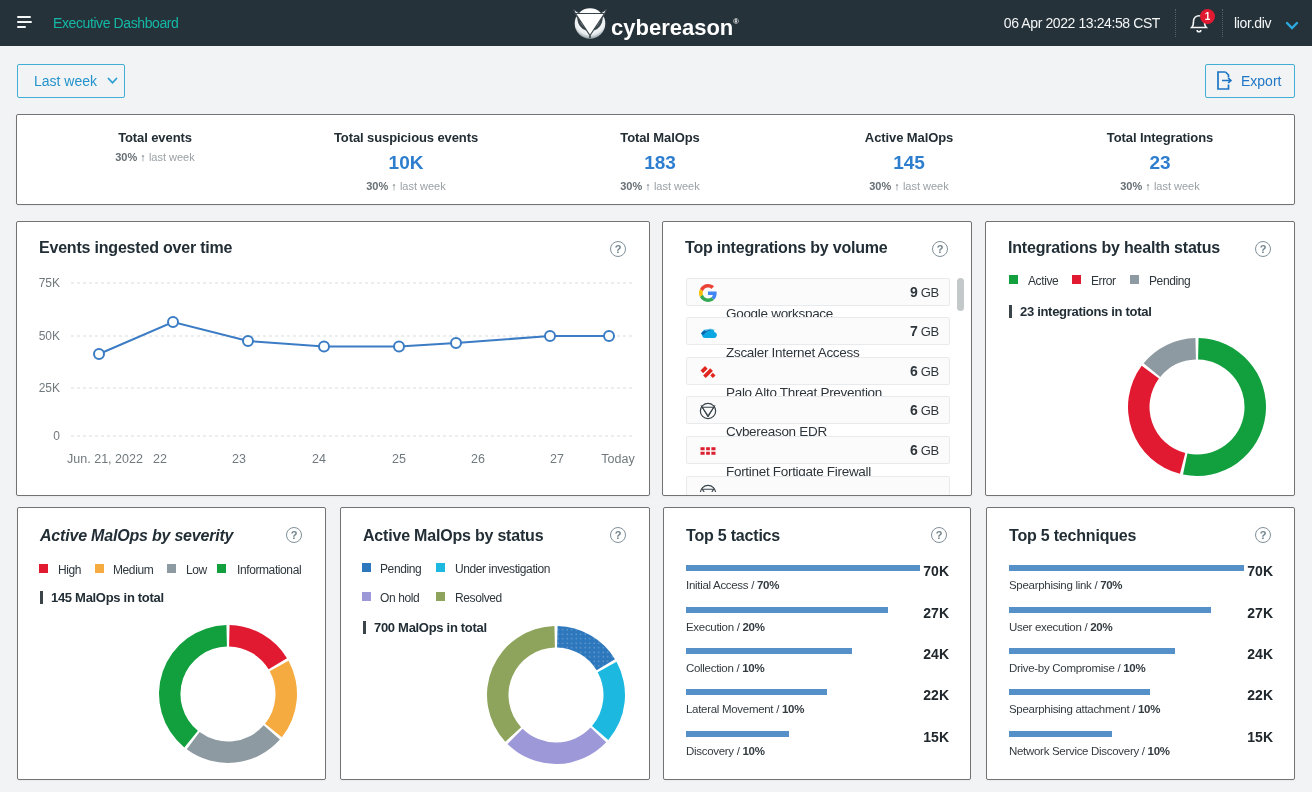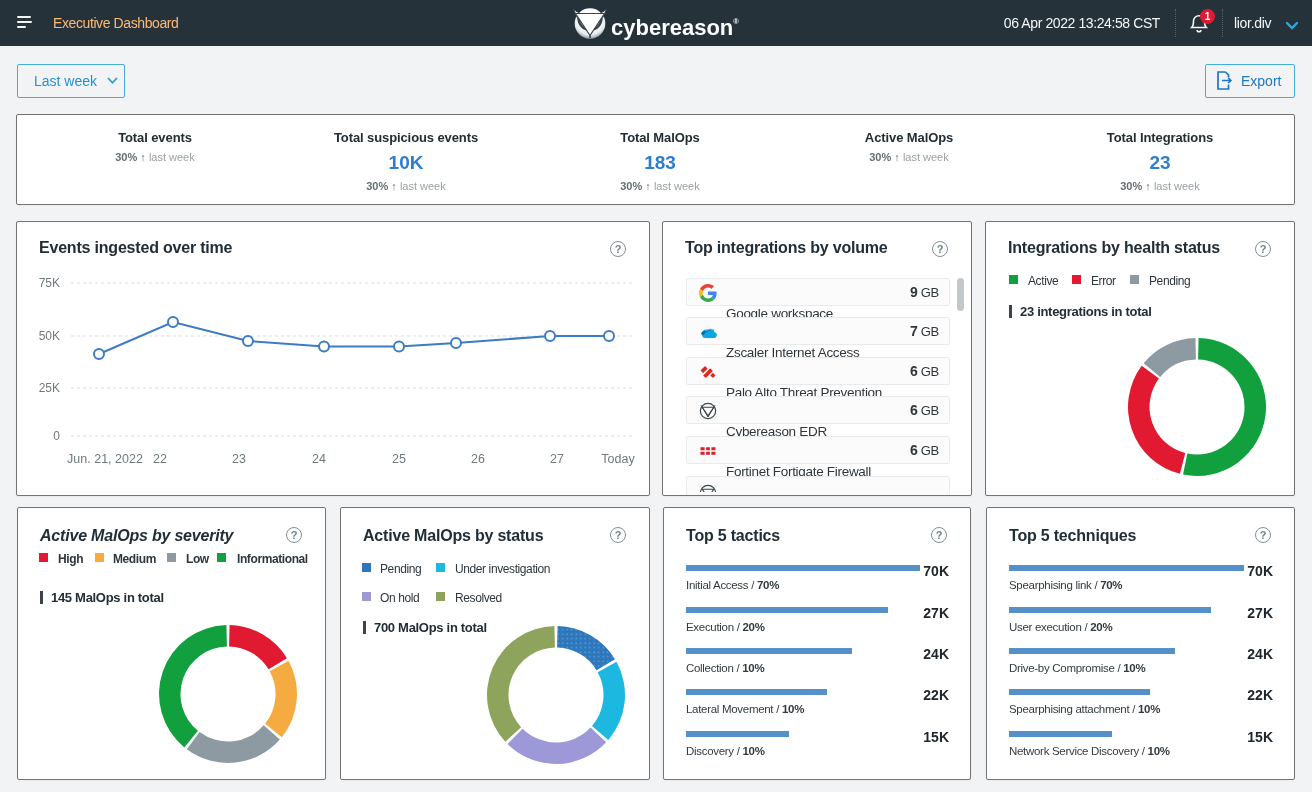--- a/index.html
+++ b/index.html
@@ -6,21 +6,21 @@
 html,body { width:1312px; height:792px; font-family:"Liberation Sans", sans-serif; background:#f2f3f4; overflow:hidden; }
 .card { position:absolute; background:#fff; border:1px solid #737373; border-radius:2px; box-shadow:0 1px 2px rgba(0,0,0,0.04); }
 .ctitle { font-size:16px; font-weight:bold; color:#222e36; letter-spacing:-0.2px; }
 .help { position:absolute; width:16px; height:16px; border:1.5px solid #80909a; border-radius:50%; color:#70828c; font-size:11px; font-weight:bold; text-align:center; line-height:15px; }
 .legsq { display:inline-block; width:9px; height:9px; margin-right:7px; vertical-align:-1px; }
 .legtx { font-size:12px; color:#2e373d; letter-spacing:-0.4px; }
 .totalline { font-size:13px; font-weight:bold; color:#222e36; letter-spacing:-0.3px; border-left:3px solid #3a4449; padding-left:8px; line-height:13px; }
 
 
 #hdr { position:absolute; left:0; top:0; width:1312px; height:46px; background:#26323a; color:#eef1f2; }
-#hdr .title { position:absolute; left:53px; top:15px; font-size:14px; letter-spacing:-0.4px; color:#fdba74; }
+#hdr .title { position:absolute; left:53px; top:15px; font-size:14px; letter-spacing:-0.4px; color:#14b8a6; }
 #burger { position:absolute; left:17px; top:16px; }
 #burger div { background:#f4f6f6; height:2px; margin-bottom:3px; border-radius:1px; }
 #logo { position:absolute; left:570px; top:4px; }
 #logow { position:absolute; left:611px; top:11px; font-size:22px; line-height:22px; font-weight:bold; color:#fff; letter-spacing:0px; }
 #hdate { position:absolute; right:152px; top:15px; font-size:14px; letter-spacing:-0.4px; color:#f4f6f6; }
 .hdiv { position:absolute; top:9px; width:0; height:28px; border-left:1px dotted #55626a; }
 #bell { position:absolute; left:1188px; top:12px; }
 #badge { position:absolute; left:1200px; top:9px; background:#e11931; color:#fff; width:15px; height:15px; border-radius:50%; font-size:10px; font-weight:bold; text-align:center; line-height:15px; }
 #huser { position:absolute; left:1234px; top:15px; font-size:14px; letter-spacing:-0.3px; color:#f4f6f6; }
 #hchev { position:absolute; left:1285px; top:17px; }
@@ -129,20 +129,21 @@
       <div class="l2">10K</div>
       <div class="l3"><b>30%</b> <span class="arr">↑</span> last week</div>
     </div>
   <div class="stat" style="left:543px">
       <div class="l1">Total MalOps</div>
       <div class="l2">183</div>
       <div class="l3"><b>30%</b> <span class="arr">↑</span> last week</div>
     </div>
   <div class="stat" style="left:792px">
       <div class="l1">Active MalOps</div>
+      <div class="l2">145</div>
       <div class="l3"><b>30%</b> <span class="arr">↑</span> last week</div>
     </div>
   <div class="stat" style="left:1043px">
       <div class="l1">Total Integrations</div>
       <div class="l2">23</div>
       <div class="l3"><b>30%</b> <span class="arr">↑</span> last week</div>
     </div>
 </div>
 
 <div class="card" id="chartcard">
@@ -256,21 +257,21 @@
   <svg width="160" height="160" viewBox="0 0 160 160" style="position:absolute;left:131px;top:105px;">
 <path d="M81.57 11.02 A69 69 0 1 1 66.01 147.57 L70.37 126.51 A47.5 47.5 0 1 0 81.08 32.51 Z" fill="#12a03f"></path>
 <path d="M62.96 146.86 A69 69 0 0 1 24.68 38.76 L41.92 51.61 A47.5 47.5 0 0 0 68.27 126.03 Z" fill="#e11931"></path>
 <path d="M26.61 36.30 A69 69 0 0 1 78.43 11.02 L78.92 32.51 A47.5 47.5 0 0 0 43.24 49.91 Z" fill="#8d9aa1"></path>
   </svg>
 </div>
 
 <div class="card" id="sevcard">
   <div class="ctitle" style="position:absolute;left:22px;top:19px;font-style:italic;">Active MalOps by severity</div>
   <div class="help" style="right:23px;top:19px;">?</div>
-  <div style="position:absolute;left:0;top:44px;width:309px;height:14px;font-weight:bold;">
+  <div style="position:absolute;left:0;top:55px;width:309px;height:14px;">
     <span class="legsq" style="position:absolute;left:21px;top:1px;background:#e11931"></span>
       <span class="legtx" style="position:absolute;left:40px;">High</span>
     <span class="legsq" style="position:absolute;left:77px;top:1px;background:#f6ab40"></span>
       <span class="legtx" style="position:absolute;left:95px;">Medium</span>
     <span class="legsq" style="position:absolute;left:149px;top:1px;background:#8d9aa1"></span>
       <span class="legtx" style="position:absolute;left:168px;">Low</span>
     <span class="legsq" style="position:absolute;left:199px;top:1px;background:#12a03f"></span>
       <span class="legtx" style="position:absolute;left:219px;">Informational</span>
   </div>
   <div class="totalline" style="position:absolute;left:22px;top:83px;">145 MalOps in total</div>

